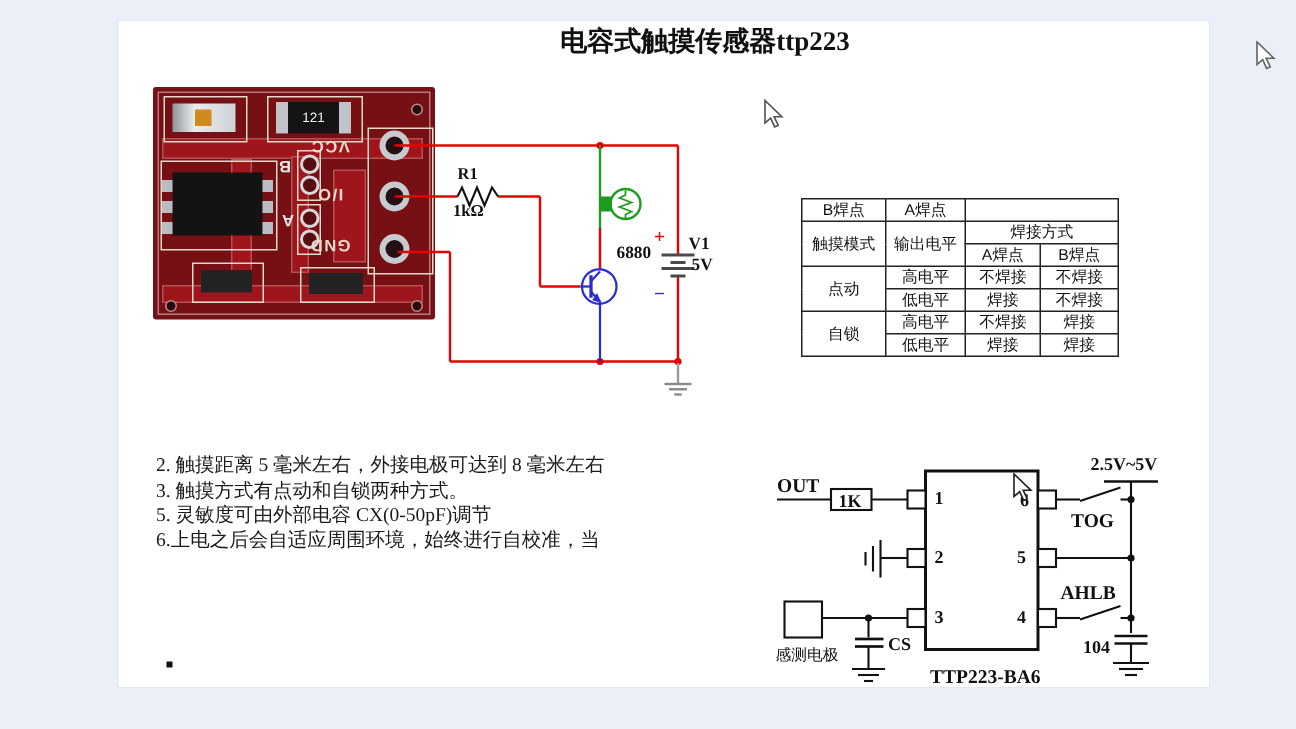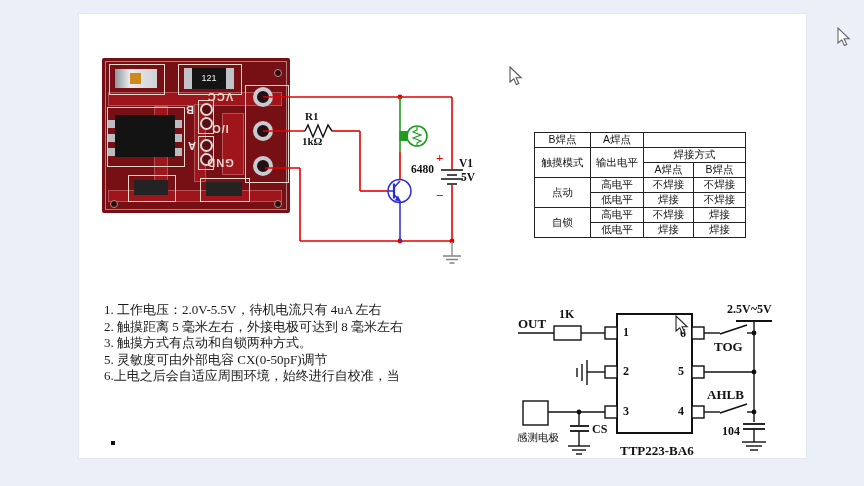--- a/index.html
+++ b/index.html
@@ -56,20 +56,21 @@
   .stray-dot{position:absolute;left:111px;top:441px;width:4px;height:4px;background:#111;z-index:4;}
 
   .cursor{position:absolute;z-index:9;}
 </style>
 </head>
 <body>
 
 <div class="stage">
   <div class="page"></div>
 
+  <div class="title">电容式触摸传感器ttp223</div>
 
   <div class="pcb">
     <div class="trace" style="left:6px;top:34px;width:172px;height:12px;"></div>
     <div class="trace" style="left:52px;top:48px;width:12px;height:74px;"></div>
     <div class="trace" style="left:92px;top:46px;width:10px;height:76px;"></div>
     <div class="trace" style="left:120px;top:55px;width:20px;height:60px;"></div>
     <div class="trace" style="left:6px;top:132px;width:172px;height:10px;"></div>
     <div class="frame"></div>
 
     <div class="silk" style="left:7px;top:6px;width:54px;height:29px;"></div>
@@ -221,28 +222,28 @@
       <line x1="750" y1="450" x2="758" y2="450"></line>
     </g>
     <circle cx="754" cy="333" r="2.4" fill="#111"></circle>
     <circle cx="754" cy="372" r="2.4" fill="#111"></circle>
     <circle cx="754" cy="412" r="2.4" fill="#111"></circle>
     <circle cx="579" cy="412" r="2.4" fill="#111"></circle>
   </svg>
 
   <div class="lbl sans-b" style="left:305px;top:111px;">R1</div>
   <div class="lbl sans-b" style="left:302px;top:136px;">1kΩ</div>
-  <div class="lbl sans-b" style="left:411px;top:164px;font-size:11.5px;">6480</div>
+  <div class="lbl sans-b" style="left:411px;top:164px;font-size:11.5px;">6880</div>
   <div class="lbl sans-b red" style="left:436px;top:151px;font-size:13px;">+</div>
   <div class="lbl sans-b" style="left:459px;top:158px;font-size:11.5px;">V1</div>
   <div class="lbl sans-b" style="left:461px;top:172px;font-size:11.5px;">5V</div>
   <div class="lbl sans-b blue" style="left:436px;top:189px;font-size:13px;">−</div>
 
   <div class="lbl serif-b" style="left:518px;top:317px;">OUT</div>
-  <div class="lbl serif-b" style="left:559px;top:308px;font-size:12px;text-align:center;">1K</div>
+  <div class="lbl serif-b" style="left:559px;top:328px;font-size:12px;text-align:center;">1K</div>
   <div class="lbl serif-r" style="left:623px;top:326px;">1</div>
   <div class="lbl serif-r" style="left:623px;top:365px;">2</div>
   <div class="lbl serif-r" style="left:623px;top:405px;">3</div>
   <div class="lbl serif-r" style="left:680px;top:327px;">6</div>
   <div class="lbl serif-r" style="left:678px;top:365px;">5</div>
   <div class="lbl serif-r" style="left:678px;top:405px;">4</div>
   <div class="lbl serif-b" style="left:714px;top:340px;">TOG</div>
   <div class="lbl serif-b" style="left:707px;top:388px;">AHLB</div>
   <div class="lbl serif-r" style="left:727px;top:303px;">2.5V~5V</div>
   <div class="lbl serif-b" style="left:592px;top:423px;font-size:12px;">CS</div>
@@ -293,21 +294,20 @@
       <tr>
         <td>低电平</td>
         <td>焊接</td>
         <td>焊接</td>
       </tr>
     </tbody>
       </table>
   </div>
 
   <div class="notes">
-    <div class="note-line">1. 工作电压：2.0V-5.5V，待机电流只有 4uA 左右</div>
     <div class="note-line">2. 触摸距离 5 毫米左右，外接电极可达到 8 毫米左右</div>
     <div class="note-line">3. 触摸方式有点动和自锁两种方式。</div>
     <div class="note-line">5. 灵敏度可由外部电容 CX(0-50pF)调节</div>
     <div class="note-line">6.上电之后会自适应周围环境，始终进行自校准，当</div>
   </div>
   <div class="stray-dot"></div>
 
   <svg class="cursor" style="left:509px;top:66px;" width="16" height="21" viewBox="0 0 16 21">
     <polygon points="1,1 1,16 4.8,12.8 7.4,18.6 9.8,17.5 7.1,11.8 12.2,11.8" fill="#fff" stroke="#555" stroke-width="1.1"></polygon>
   </svg>

